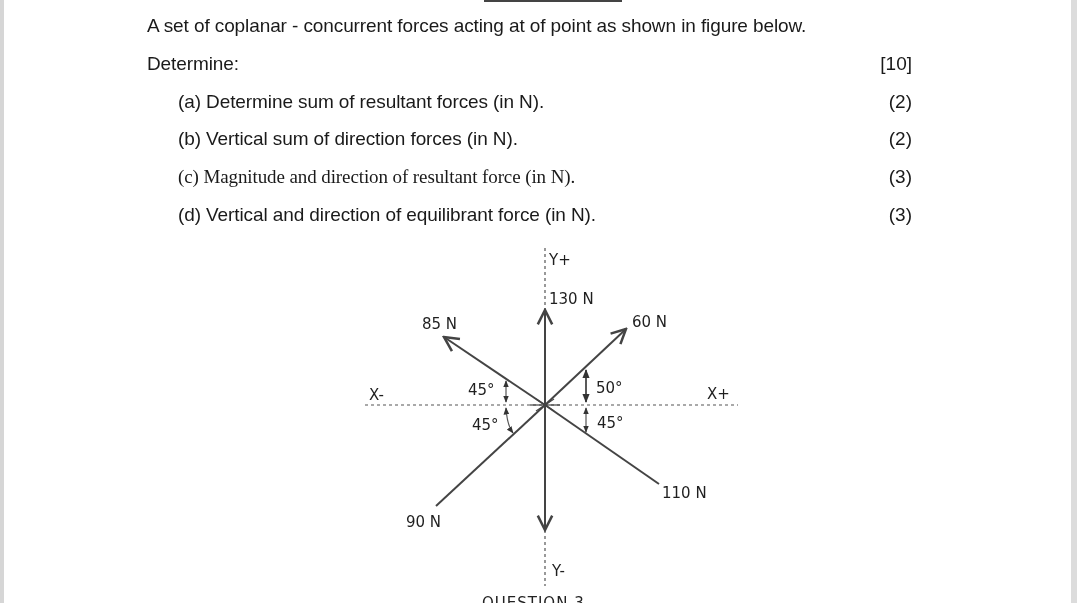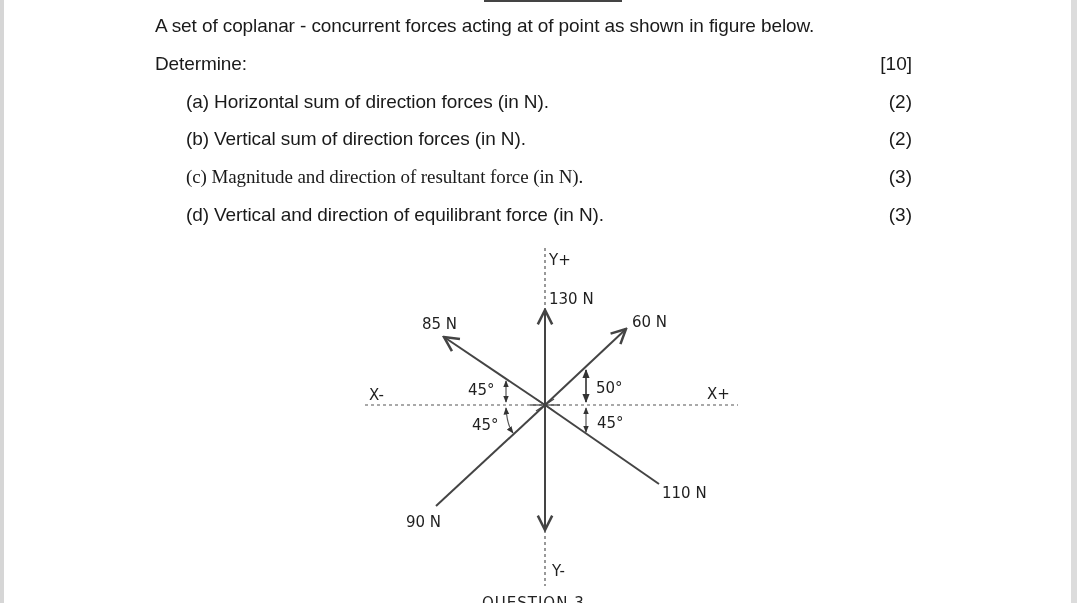--- a/index.html
+++ b/index.html
@@ -5,21 +5,21 @@
     html, body { margin: 0; padding: 0; }
     body {
       width: 1077px; height: 603px; overflow: hidden; position: relative;
       background: #ffffff;
       font-family: "Liberation Sans", sans-serif;
       color: #1a1a1a;
     }
     .edge-left { position: absolute; left: 0; top: 0; width: 4px; height: 603px; background: #d6d6d6; }
     .edge-right { position: absolute; left: 1071px; top: 0; width: 6px; height: 603px; background: #dcdcdc; }
     .top-bar { position: absolute; left: 484px; top: 0; width: 138px; height: 2px; background: #444; }
-    .line { position: absolute; font-size: 19px; white-space: nowrap; letter-spacing: -0.1px; margin-left: 8px; }
+    .line { position: absolute; font-size: 19px; white-space: nowrap; letter-spacing: -0.1px; }
     .marks { position: absolute; font-size: 19px; right: 165px; text-align: left; }
     .q-intro { left: 147px; top: 15px; }
     .q-determine { left: 147px; top: 53px; text-align: center; }
     .sub { left: 178px; }
     .diagram { position: absolute; left: 0; top: 0; width: 1077px; height: 603px; }
     .dlabel {
       font-family: "DejaVu Sans", sans-serif; font-size: 15px; fill: #1f1f1f; font-weight: 500;
     }
     .cut-text { position: absolute; left: 482px; top: 596px; font-family: "DejaVu Sans", sans-serif;
       font-size: 15px; color: #222; letter-spacing: 1px; height: 7px; overflow: hidden; line-height: 14px; }
@@ -28,21 +28,21 @@
 <body>
 
 <div class="edge-left"></div>
 <div class="edge-right"></div>
 <div class="top-bar"></div>
 
 <div class="line q-intro">A set of coplanar - concurrent forces acting at of point as shown in figure below.</div>
 <div class="line q-determine">Determine:</div>
 <div class="marks" style="top:53px;">[10]</div>
 
-<div class="line sub" style="top:91px;">(a) Horizontal sum of direction forces (in N).</div>
+<div class="line sub" style="top:91px;">(a) Determine sum of resultant forces (in N).</div>
 <div class="marks" style="top:91px;">(2)</div>
 
 <div class="line sub" style="top:128px;">(b) Vertical sum of direction forces (in N).</div>
 <div class="marks" style="top:128px;">(2)</div>
 
 <div class="line sub" style="top:166px;font-family:Liberation Serif, serif;">(c) Magnitude and direction of resultant force (in N).</div>
 <div class="marks" style="top:166px;">(3)</div>
 
 <div class="line sub" style="top:204px;">(d) Vertical and direction of equilibrant force (in N).</div>
 <div class="marks" style="top:204px;">(3)</div>

